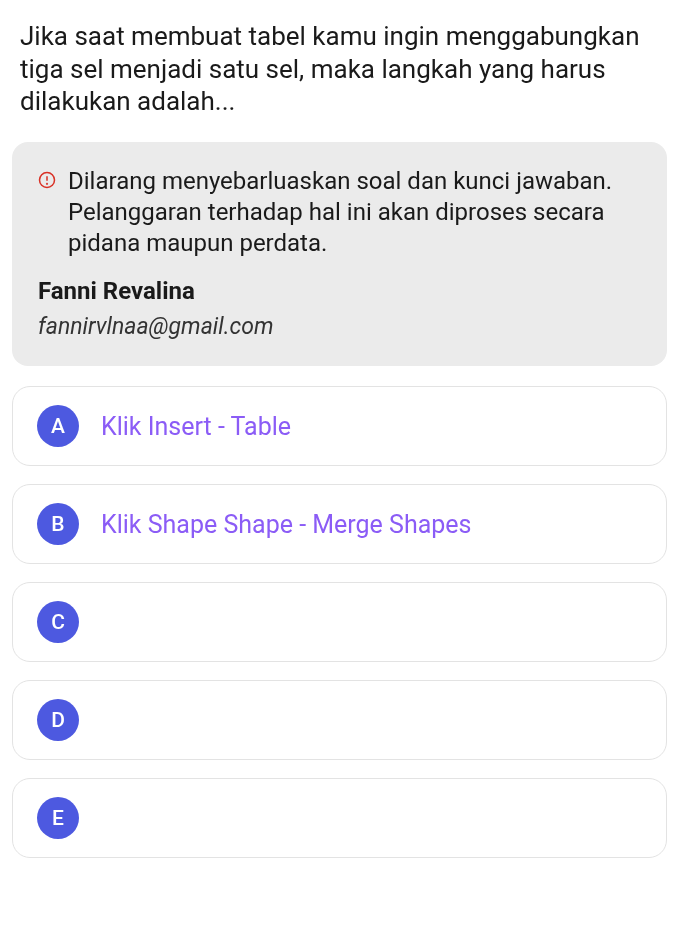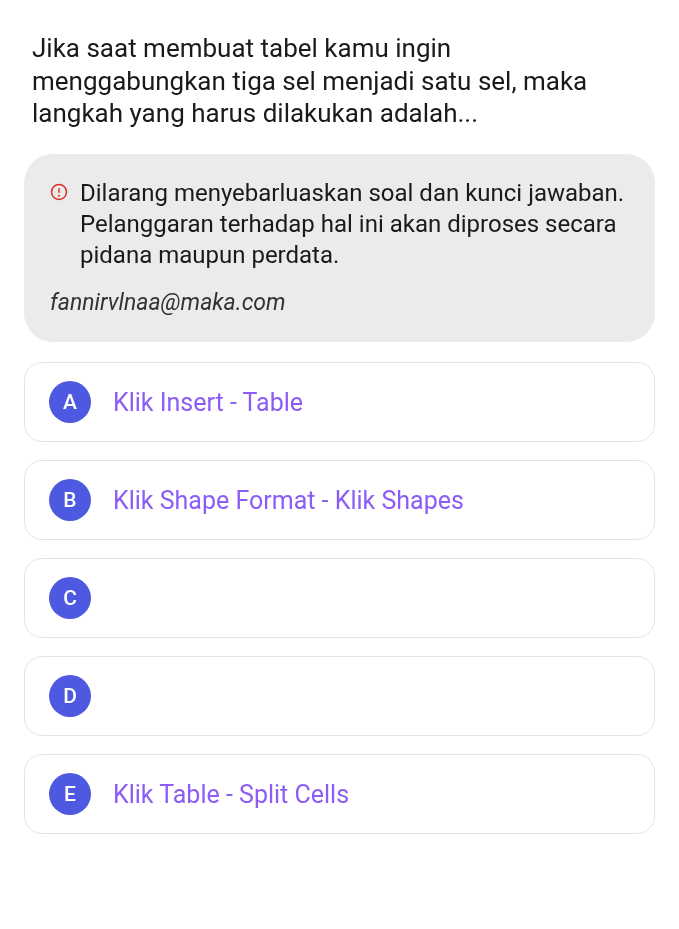--- a/index.html
+++ b/index.html
@@ -7,32 +7,32 @@
       margin: 0;
       padding: 0;
     }
     body {
       font-family: -apple-system, BlinkMacSystemFont, "Segoe UI", Roboto, Helvetica, Arial, sans-serif;
       background: #ffffff;
       width: 679px;
       color: #1a1a1a;
     }
     .container {
-      padding: 12px;
+      padding: 0;
     }
     .question-text {
       font-size: 26px;
       line-height: 1.25;
       padding: 20px 20px 16px 20px;
       color: #1a1a1a;
       font-weight: 400;
     }
     .warning-box {
       background: #ebebeb;
-      border-radius: 29px;
+      border-radius: 16px;
       padding: 24px 26px 26px 26px;
       margin: 8px 12px 20px 12px;
     }
     .warning-row {
       display: flex;
       align-items: flex-start;
       gap: 12px;
       margin-bottom: 18px;
     }
     .warning-icon {
@@ -108,37 +108,37 @@
     <div class="warning-row">
       <span class="warning-icon">
         <svg viewBox="0 0 24 24" fill="none" stroke="#d93025" stroke-width="2">
           <circle cx="12" cy="12" r="10"></circle>
           <line x1="12" y1="7" x2="12" y2="13"></line>
           <circle cx="12" cy="17" r="0.5" fill="#d93025"></circle>
         </svg>
       </span>
       <div class="warning-text">Dilarang menyebarluaskan soal dan kunci jawaban. Pelanggaran terhadap hal ini akan diproses secara pidana maupun perdata.</div>
     </div>
-    <div class="author-email">fannirvlnaa@maka.com</div>
+    <div class="author-name">Fanni Revalina</div>
+    <div class="author-email">fannirvlnaa@gmail.com</div>
   </div>
 
   <div class="options">
     <div class="option">
       <div class="option-letter">A</div>
       <div class="option-text">Klik Insert - Table</div>
     </div>
     <div class="option">
       <div class="option-letter">B</div>
-      <div class="option-text">Klik Shape Format - Klik Shapes</div>
+      <div class="option-text">Klik Shape Shape - Merge Shapes</div>
     </div>
     <div class="option">
       <div class="option-letter">C</div>
     </div>
     <div class="option">
       <div class="option-letter">D</div>
     </div>
     <div class="option">
       <div class="option-letter">E</div>
-      <div class="option-text">Klik Table - Split Cells</div>
     </div>
   </div>
 
 </div>
 
 </body></html>

